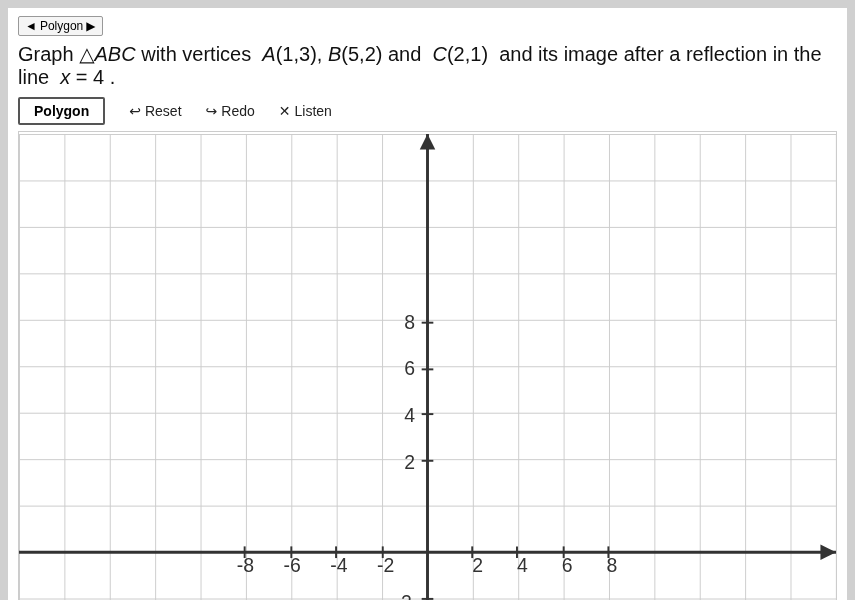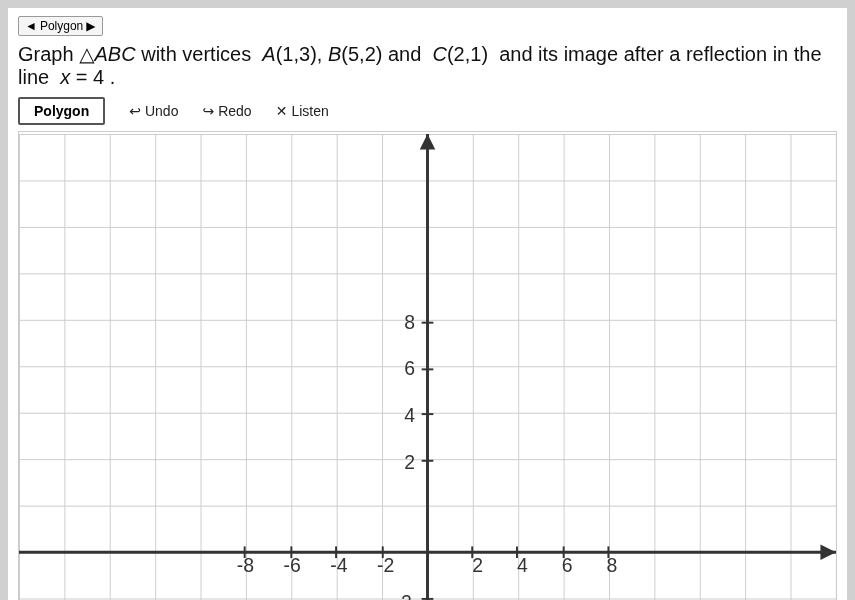--- a/index.html
+++ b/index.html
@@ -100,21 +100,21 @@
   </div>
 
   <div class="problem-text">
     Graph △<i>ABC</i> with vertices &nbsp;<i>A</i>(1,3), <i>B</i>(5,2) and &nbsp;<i>C</i>(2,1) &nbsp;and its image after a reflection in the line &nbsp;<i>x</i> = 4 .
   </div>
 
   <div class="toolbar">
     <button class="polygon-btn">Polygon</button>
     <span class="toolbar-action">
       <span>↩</span>
-      <span>Undo</span>
+      <span>Reset</span>
     </span>
     <span class="toolbar-action">
       <span>↪</span>
       <span>Redo</span>
     </span>
     <span class="toolbar-action">
       <span>✕</span>
       <span>Listen</span>
     </span>
   </div>

